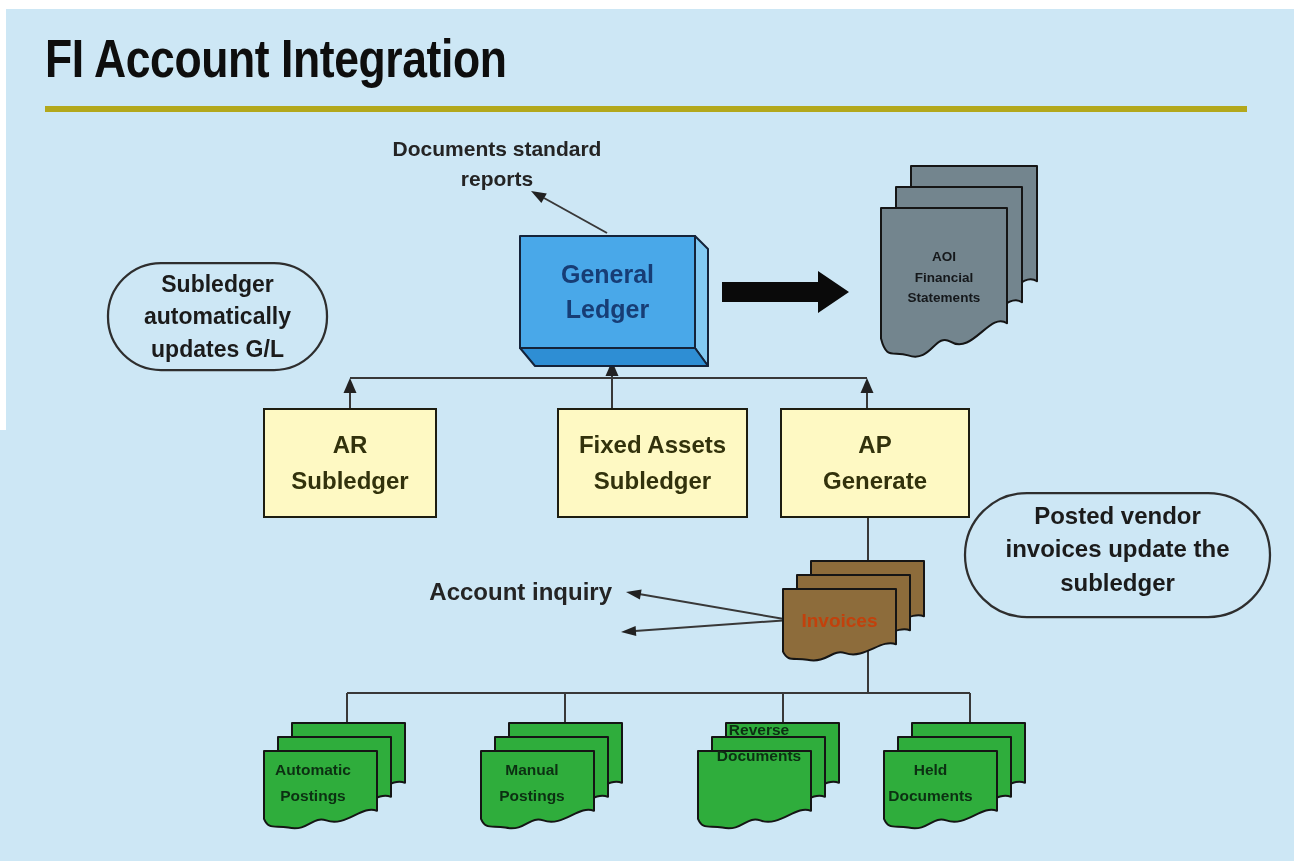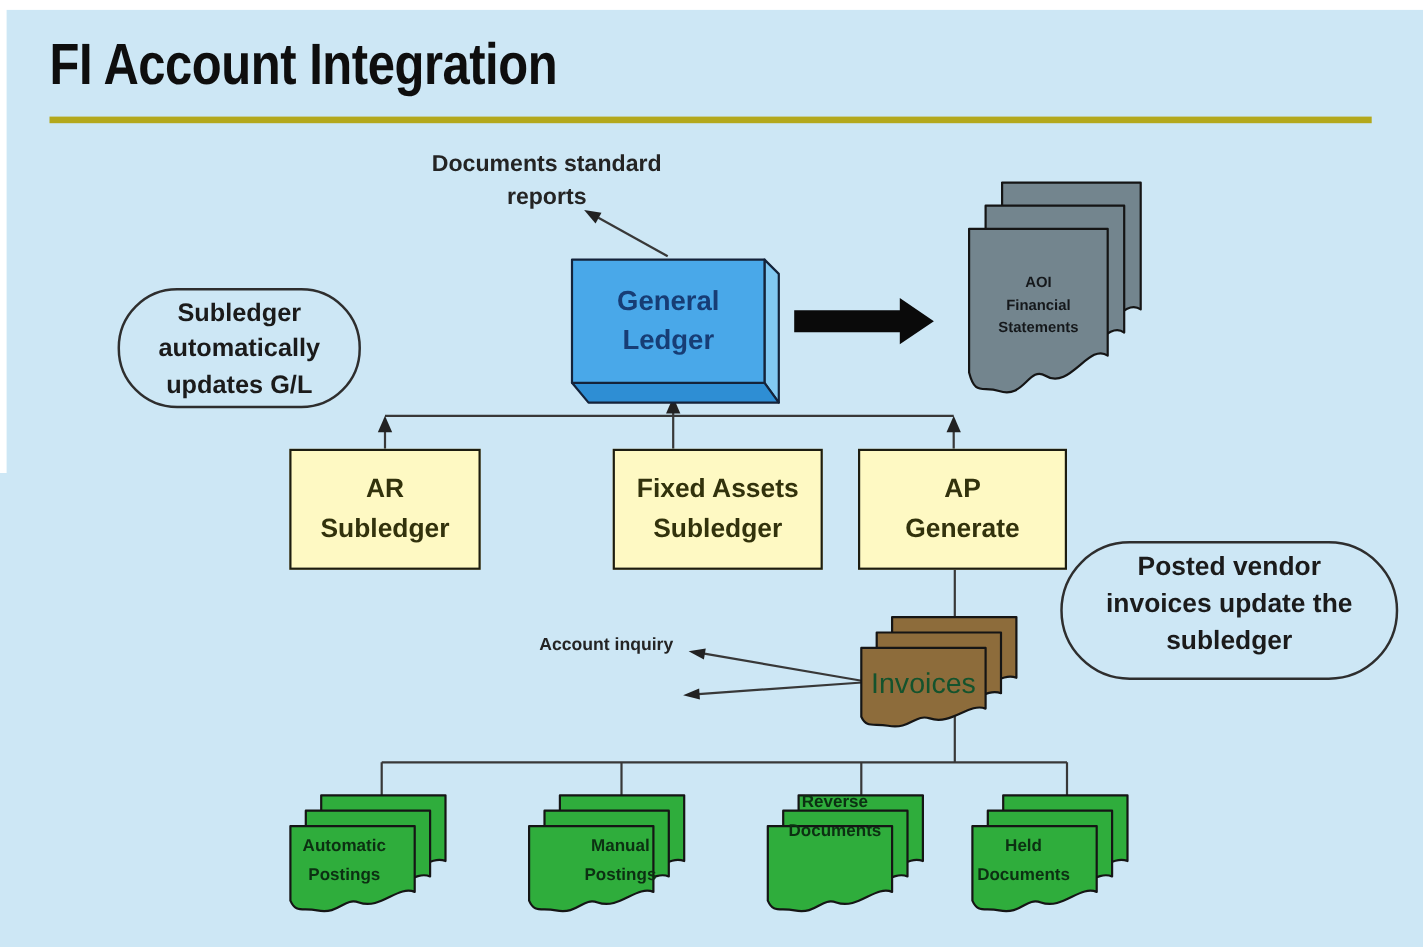--- a/index.html
+++ b/index.html
@@ -20,37 +20,37 @@
     transform:scaleX(0.84);transform-origin:left center;
   }
   .title-rule{position:absolute;left:45px;top:106px;width:1202px;height:6px;background:#b3a81c;}
 
   svg.layer{position:absolute;left:0;top:0;z-index:1;}
 
   .lbl{position:absolute;z-index:3;white-space:pre-line;text-align:center;color:#1c1c1c;}
   .centerbox{display:flex;align-items:center;justify-content:center;}
 
   .note{font-size:21px;font-weight:bold;line-height:1.45;color:#242424;}
-  .note-right{text-align:right;white-space:nowrap;font-size:16px;font-weight:bold;color:#242424;}
+  .note-right{text-align:right;white-space:nowrap;font-size:24px;font-weight:bold;color:#242424;}
 
   .callout-text{font-size:23px;font-weight:bold;line-height:1.4;color:#1b1b1b;}
   .callout-text.right{font-size:24px;}
 
   .gl-label{font-size:25px;font-weight:bold;line-height:1.42;color:#173d75;}
 
   .subbox{
     position:absolute;z-index:2;
     background:#fef9c3;border:2px solid #1d1d10;box-sizing:border-box;
     display:flex;align-items:center;justify-content:center;
     font-size:24px;font-weight:bold;line-height:1.5;color:#32320c;
     text-align:center;white-space:pre-line;
   }
 
   .doc-label-gray{font-size:13.5px;font-weight:600;line-height:1.55;color:#15181b;}
-  .doc-label-brown{font-size:26px;font-weight:normal;color:#14532d;}
+  .doc-label-brown{font-size:19px;font-weight:bold;color:#c2410c;}
   .doc-label-green{font-size:15.5px;font-weight:bold;line-height:1.65;color:#0c3012;}
 </style>
 </head>
 <body>
 
 <div class="slide">
 
   <svg class="layer" width="1294" height="861" viewBox="0 0 1294 861">
 
     <g fill="none" stroke="#2e2e2e" stroke-width="2.25">
@@ -130,21 +130,21 @@
 Generate</div>
 
   <div class="lbl centerbox doc-label-gray" style="left:880px;top:217px;width:128px;height:122px;">AOI
 Financial
 Statements</div>
   <div class="lbl centerbox gl-label" style="left:520px;top:236px;width:175px;height:112px;">General
 Ledger</div>
   <div class="lbl centerbox doc-label-brown" style="left:782px;top:592px;width:115px;height:58px;">Invoices</div>
   <div class="lbl centerbox doc-label-green" style="left:263px;top:752px;width:100px;height:62px;">Automatic
 Postings</div>
-  <div class="lbl centerbox doc-label-green" style="left:480px;top:752px;width:104px;height:62px;margin-left:32px;">Manual
+  <div class="lbl centerbox doc-label-green" style="left:480px;top:752px;width:104px;height:62px;">Manual
 Postings</div>
   <div class="lbl centerbox doc-label-green" style="left:697px;top:712px;width:124px;height:62px;">Reverse
 Documents</div>
   <div class="lbl centerbox doc-label-green" style="left:883px;top:752px;width:95px;height:62px;">Held
 Documents</div>
 
   <div class="lbl centerbox callout-text" style="left:108px;top:263px;width:219px;height:107px;">Subledger
 automatically
 updates G/L</div>
   <div class="lbl centerbox callout-text right" style="left:965px;top:493px;width:305px;height:112px;">Posted vendor

